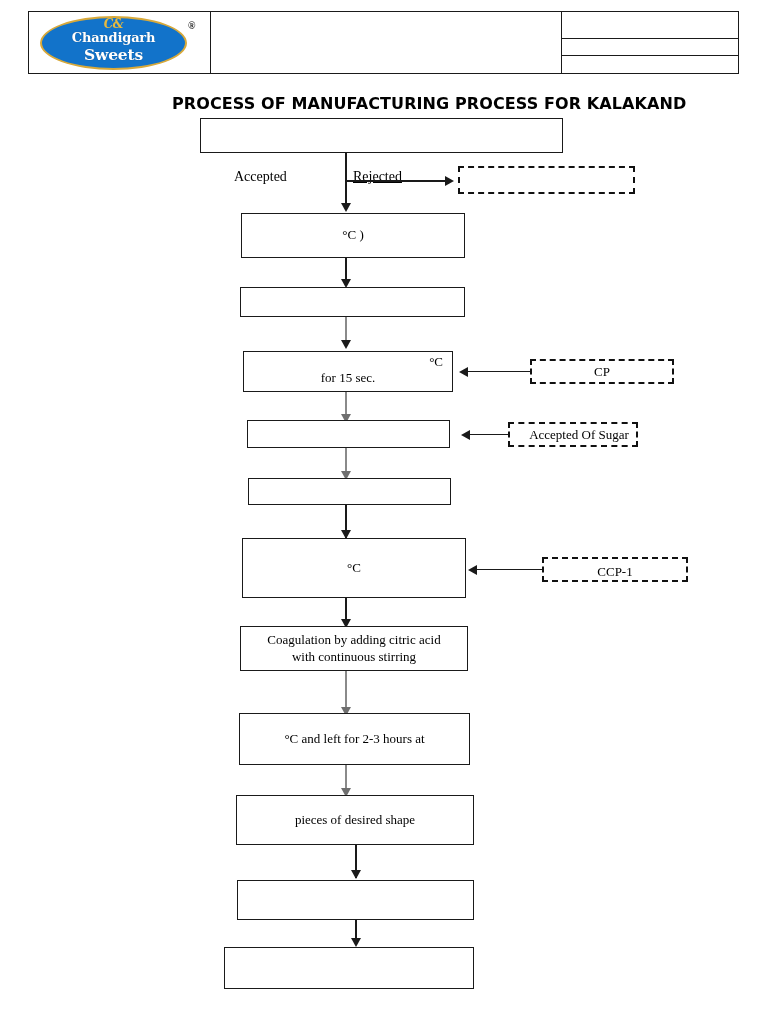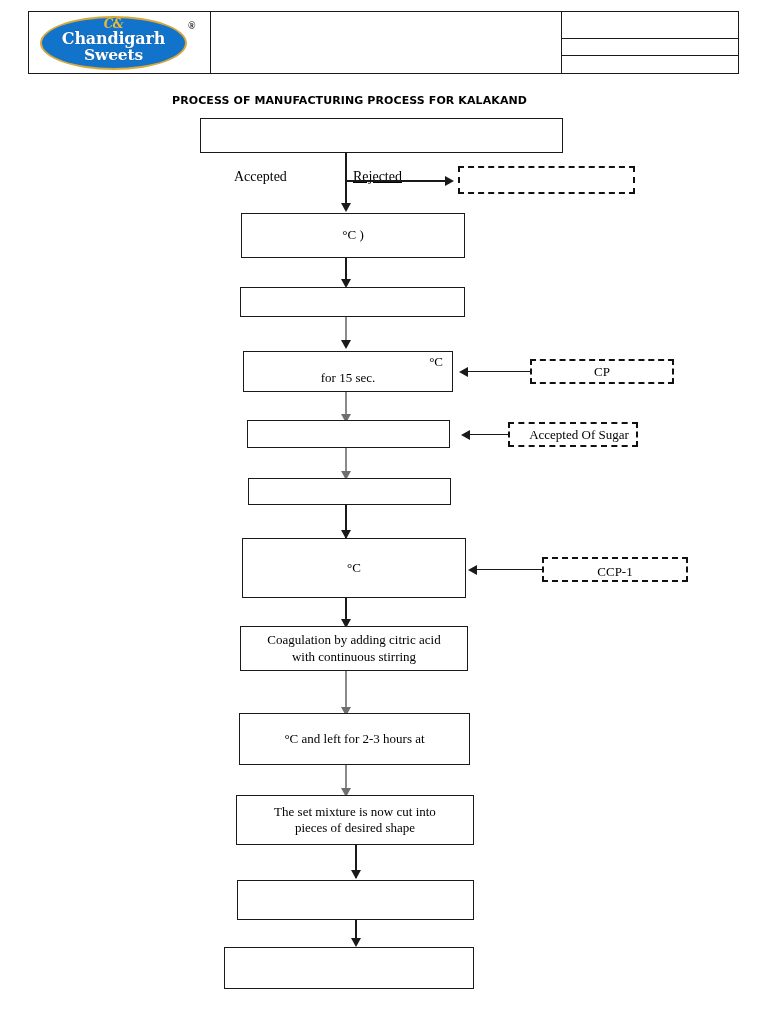--- a/index.html
+++ b/index.html
@@ -81,21 +81,21 @@
   }
   #logo-line1 {
     position: absolute;
     left: 0;
     top: 15px;
     width: 147px;
     text-align: center;
     color: #ffffff;
     font-family: "DejaVu Serif", serif;
     font-weight: bold;
-    font-size: 16px;
+    font-size: 13px;
     line-height: 1.05;
     letter-spacing: -0.2px;
     text-shadow: 0 0 1px rgba(0,0,0,0.35);
   }
   #logo-line2 {
     position: absolute;
     left: 0;
     top: 31px;
     width: 147px;
     text-align: center;
@@ -117,21 +117,21 @@
     color: #111;
   }
 
   
   #flow-title {
     position: absolute;
     left: 172px;
     top: 94px;
     font-family: "DejaVu Sans", sans-serif;
     font-weight: bold;
-    font-size: 11px;
+    font-size: 16px;
     color: #000000;
     letter-spacing: 0.1px;
     white-space: nowrap;
   }
 
   
   .fbox {
     position: absolute;
     box-sizing: border-box;
     border: 1.6px solid #1a1a1a;
@@ -327,21 +327,20 @@
   <div class="fbox-inner">
     <div>°C and left for 2-3 hours at</div>
   </div>
 </div>
 
 <div class="vline light" style="left:345px; top:765px; width:1.5px; height:30px;"></div>
 <div class="arrow-down light" style="left:341px; top:788px;"></div>
 
 <div class="fbox thin" style="left:236px; top:795px; width:238px; height:50px;">
   <div class="fbox-inner">
-    <div>The set mixture is now cut into</div>
     <div>pieces of desired shape</div>
   </div>
 </div>
 
 <div class="vline" style="left:355px; top:845px; width:1.6px; height:33px;"></div>
 <div class="arrow-down" style="left:351px; top:870px;"></div>
 
 <div class="fbox" style="left:237px; top:880px; width:237px; height:40px;">
   <div class="fbox-inner"></div>
 </div>

